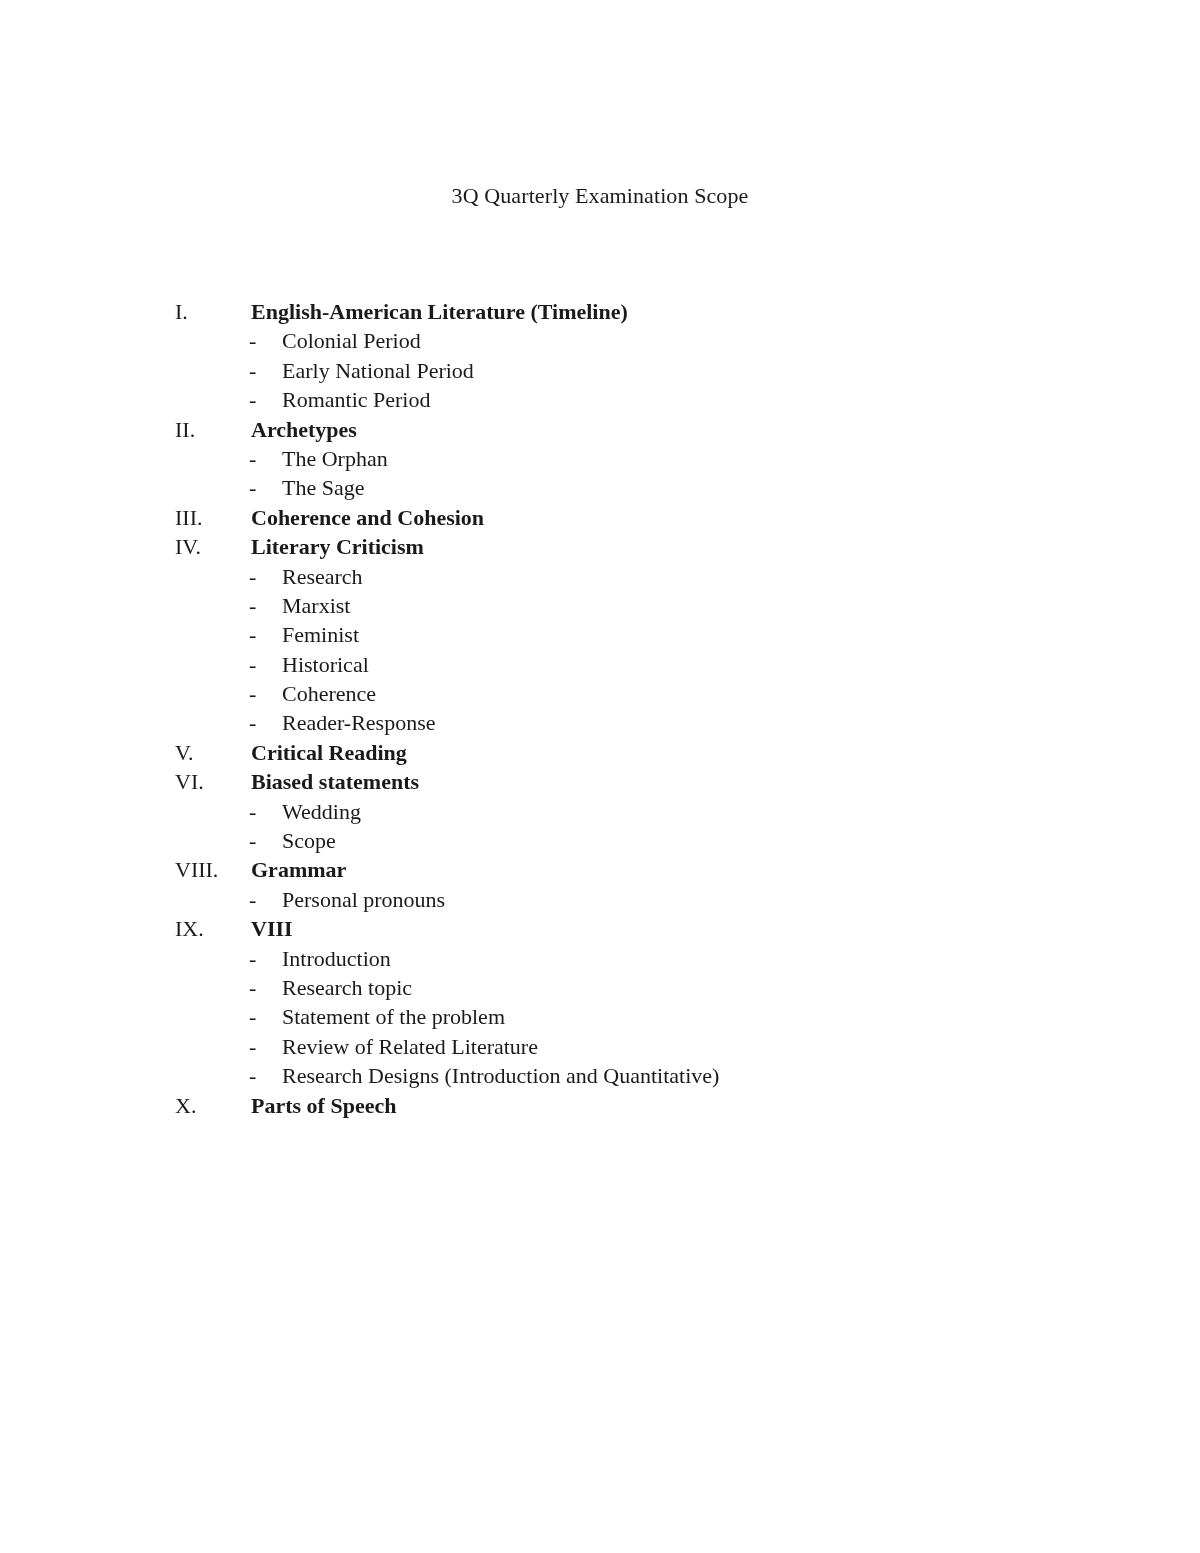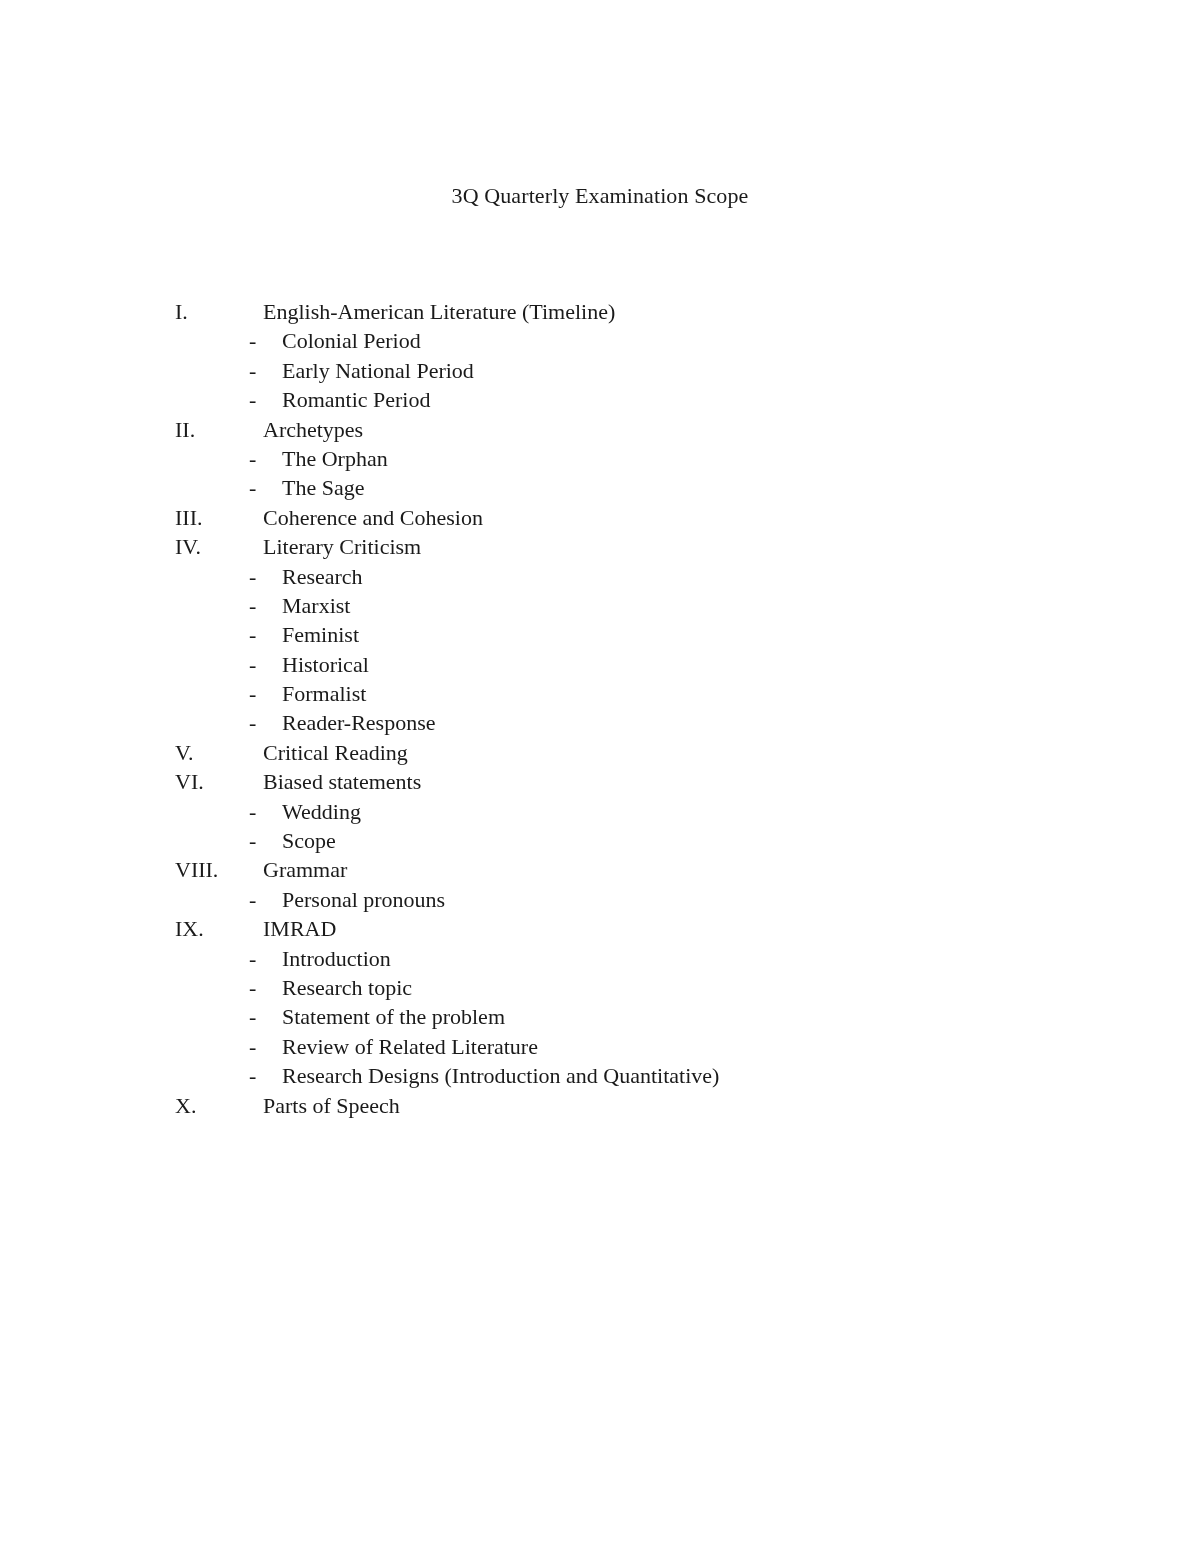--- a/index.html
+++ b/index.html
@@ -47,22 +47,23 @@
       line-height: 32px;
       white-space: nowrap;
     }
     .numeral {
       position: absolute;
       left: 0;
       top: 0;
     }
     .main-text {
       position: absolute;
-      left: 88px;
-      top: 0;
+      left: 76px;
+      top: 0;
+      font-weight: bold;
     }
     .dash {
       position: absolute;
       left: 74px;
       top: 0;
     }
     .sub-text {
       position: absolute;
       left: 107px;
       top: 0;
@@ -127,21 +128,21 @@
     <div class="row">
       <span class="dash">-</span>
       <span class="sub-text">Feminist</span>
     </div>
     <div class="row">
       <span class="dash">-</span>
       <span class="sub-text">Historical</span>
     </div>
     <div class="row">
       <span class="dash">-</span>
-      <span class="sub-text">Formalist</span>
+      <span class="sub-text">Coherence</span>
     </div>
     <div class="row">
       <span class="dash">-</span>
       <span class="sub-text">Reader-Response</span>
     </div>
 
     <div class="row">
       <span class="numeral">V.</span>
       <span class="main-text">Critical Reading</span>
     </div>
@@ -164,21 +165,21 @@
       <span class="numeral">VIII.</span>
       <span class="main-text">Grammar</span>
     </div>
     <div class="row">
       <span class="dash">-</span>
       <span class="sub-text">Personal pronouns</span>
     </div>
 
     <div class="row">
       <span class="numeral">IX.</span>
-      <span class="main-text">IMRAD</span>
+      <span class="main-text">VIII</span>
     </div>
     <div class="row">
       <span class="dash">-</span>
       <span class="sub-text">Introduction</span>
     </div>
     <div class="row">
       <span class="dash">-</span>
       <span class="sub-text">Research topic</span>
     </div>
     <div class="row">

